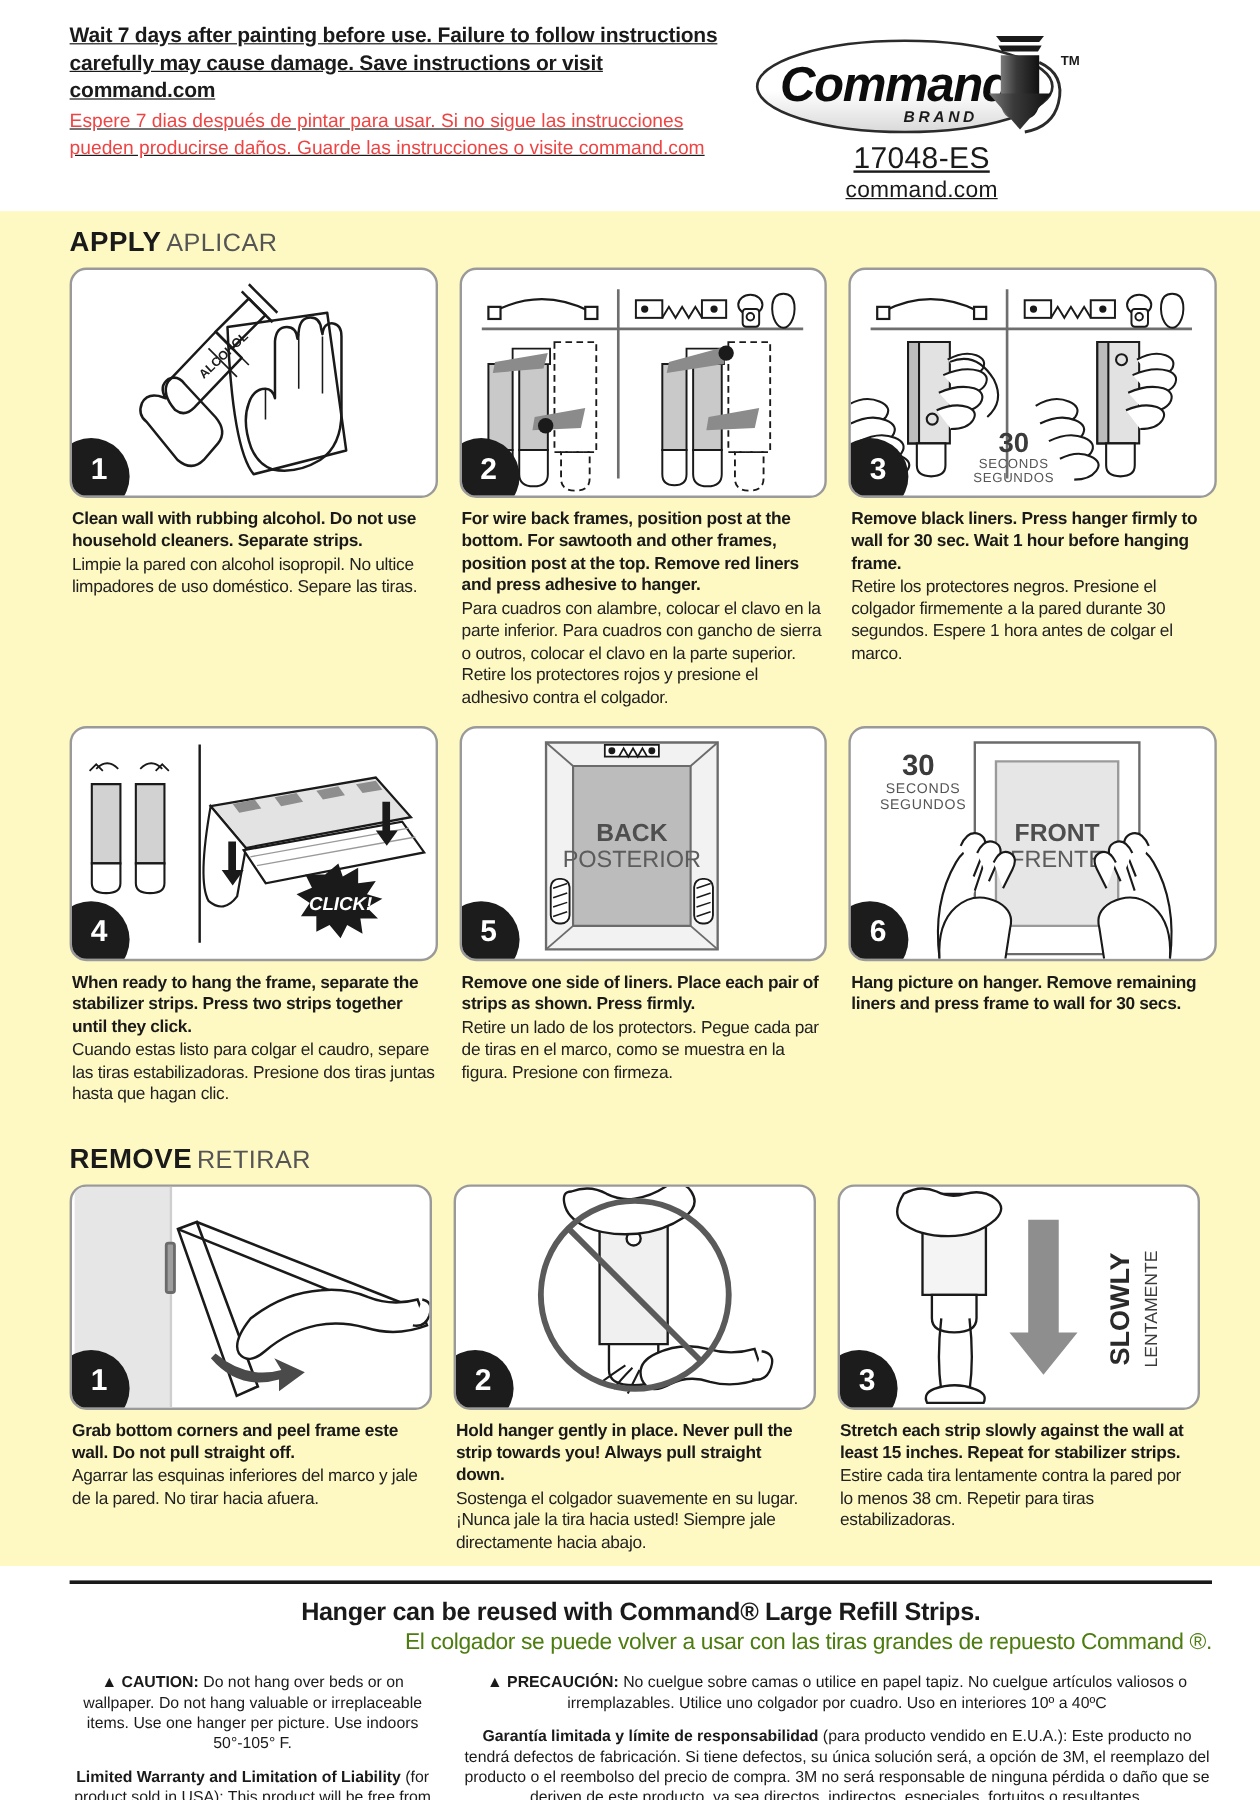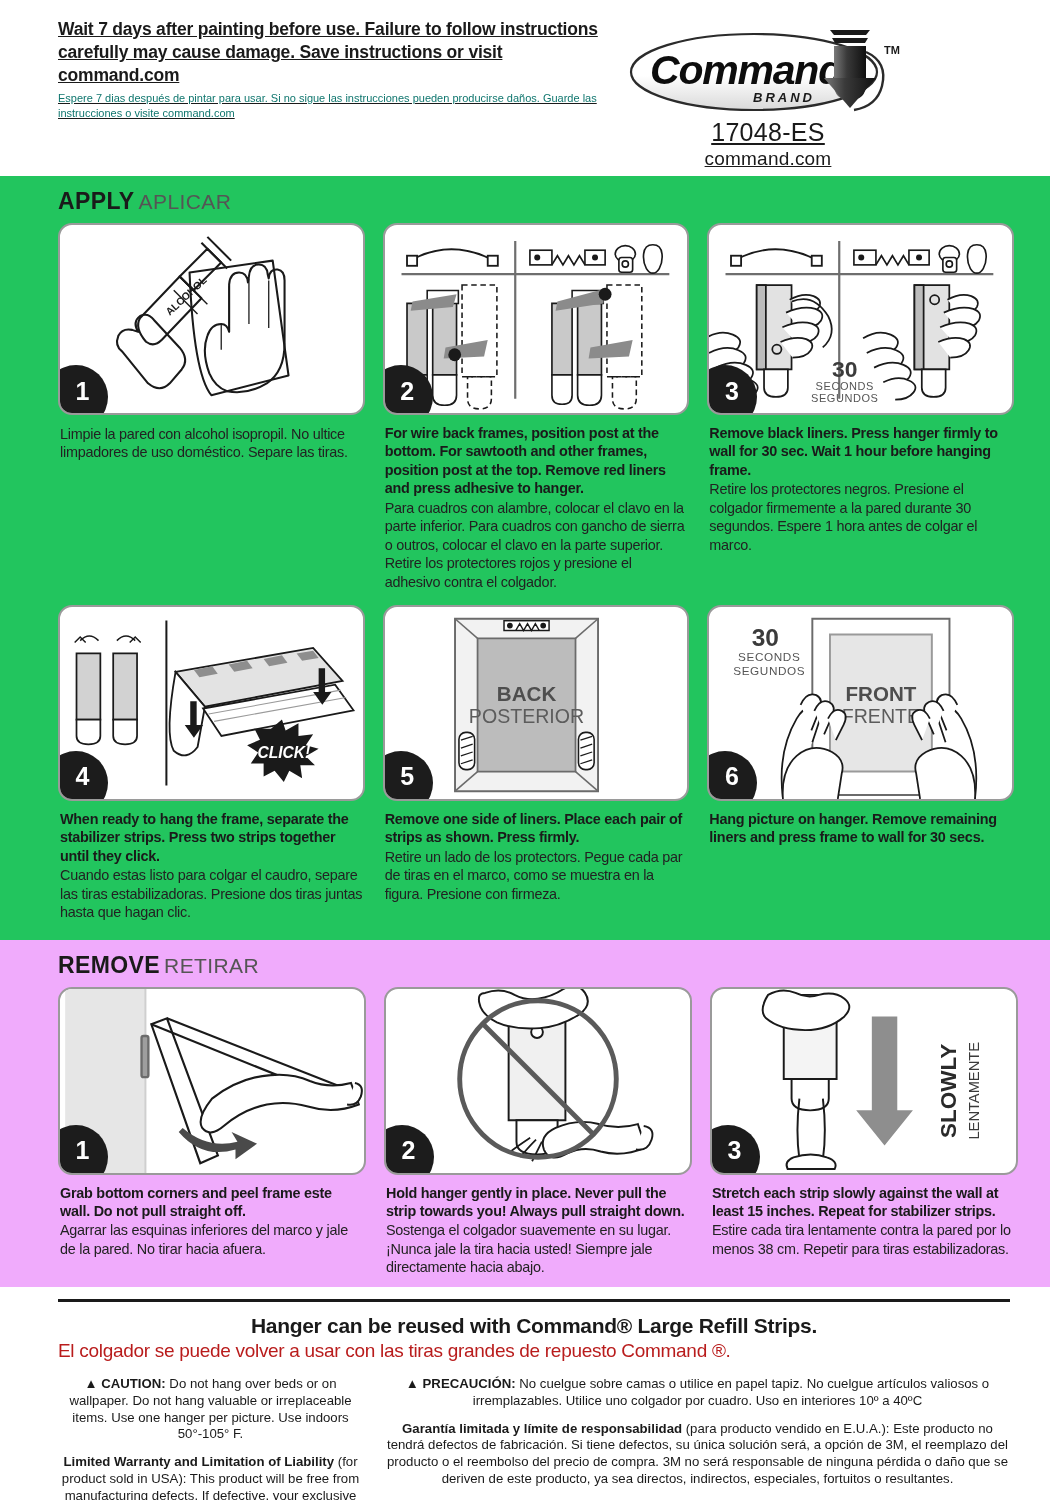--- a/index.html
+++ b/index.html
@@ -13,30 +13,30 @@
   }
 
   
   .header { display: flex; padding: 18px 36px 6px 58px; align-items: flex-start; text-decoration: underline; }
   .header-text { flex: 1; max-width: 560px; }
   .hdr-bold {
     font-weight: bold; font-size: 17.5px; line-height: 1.30;
     letter-spacing: -0.2px;
   }
   .hdr-sub {
-    font-size: 11px; line-height: 1.33; margin-top: 5px; color: #0f766e;
+    font-size: 16px; line-height: 1.33; margin-top: 5px; color: #ef4444;
   }
   .brandbox { width: 300px; text-align: center; padding-top: 4px; }
   .logo-wrap { position: relative; width: 280px; height: 100px; margin: 0 auto; }
   .brand-code { font-size: 25px; font-weight: 500; letter-spacing: 0.3px; margin-top: -4px; }
   .brand-url { font-size: 19px; font-weight: 400; letter-spacing: 0.2px; margin-top: 1px; }
 
   
-  .apply-section { background: #22c55e; padding: 12px 36px 18px 58px; }
-  .remove-section { background: #f0abfc; padding: 12px 32px 10px 58px; }
+  .apply-section { background: #fef9c3; padding: 12px 36px 18px 58px; }
+  .remove-section { background: #fef9c3; padding: 12px 50px 10px 58px; }
 
   .section-title { margin-bottom: 8px; }
   .section-title .en {
     font-size: 23px; font-weight: bold; letter-spacing: 0.4px;
   }
   .section-title .es {
     font-size: 21px; font-weight: 400; color: #555; letter-spacing: 0.4px; margin-left: 4px;
   }
 
   .grid3 { display: flex; gap: 18px; }
@@ -70,21 +70,21 @@
   .cap-en { font-weight: bold; font-size: 14.4px; line-height: 1.28; letter-spacing: -0.25px; }
   .cap-es { font-size: 14.4px; line-height: 1.28; letter-spacing: -0.25px; color: #222; margin-top: 1px; }
 
   
   .footer { padding: 6px 40px 10px 58px; }
   .rule { height: 3px; background: #1a1a1a; margin: 6px 0 12px 0; }
   .refill-en {
     text-align: center; font-weight: bold; font-size: 21px; letter-spacing: -0.3px;
   }
   .refill-es {
-    text-align: left; font-size: 19px; letter-spacing: -0.3px; margin-top: 2px; color: #b91c1c;
+    text-align: right; font-size: 19px; letter-spacing: -0.3px; margin-top: 2px; color: #4d7c0f;
   }
   .legal { display: flex; gap: 22px; margin-top: 14px; }
   .legal-col-en { width: 305px; }
   .legal-col-es { flex: 1; }
   .lg { font-size: 13.2px; line-height: 1.28; }
   .lg b { font-weight: bold; }
   .lg p { margin-bottom: 11px; text-align: center; }
   .warnsym { font-weight: bold; letter-spacing: 0px; }
 
   
@@ -163,20 +163,21 @@
 
             <path d="M60 128 Q52 122 56 112 Q60 104 70 106 L76 108 Q70 98 78 92 Q86 88 92 96 L118 124 Q128 136 120 146 L108 160 Q98 170 86 160 Z"></path>
           </g>
           <text x="108" y="92" font-family="'Liberation Sans', sans-serif" font-size="10.5" font-weight="bold" fill="#1a1a1a" transform="rotate(-43 108 92)">ALCOHOL</text>
         </svg>
         <div class="badge">
           <span>1</span>
         </div>
       </div>
       <div class="caption">
+        <div class="cap-en">Clean wall with rubbing alcohol. Do not use household cleaners. Separate strips.</div>
         <div class="cap-es">Limpie la pared con alcohol isopropil. No ultice limpadores de uso doméstico. Separe las tiras.</div>
       </div>
     </div>
 
     <div class="col">
       <div class="panel h200">
         <svg viewBox="0 0 330 190" width="100%" height="100%">
           <g fill="none" stroke="#6e6e6e" stroke-width="2.4">
             <line x1="142" y1="10" x2="142" y2="182"></line>
             <line x1="18" y1="46" x2="310" y2="46"></line>

